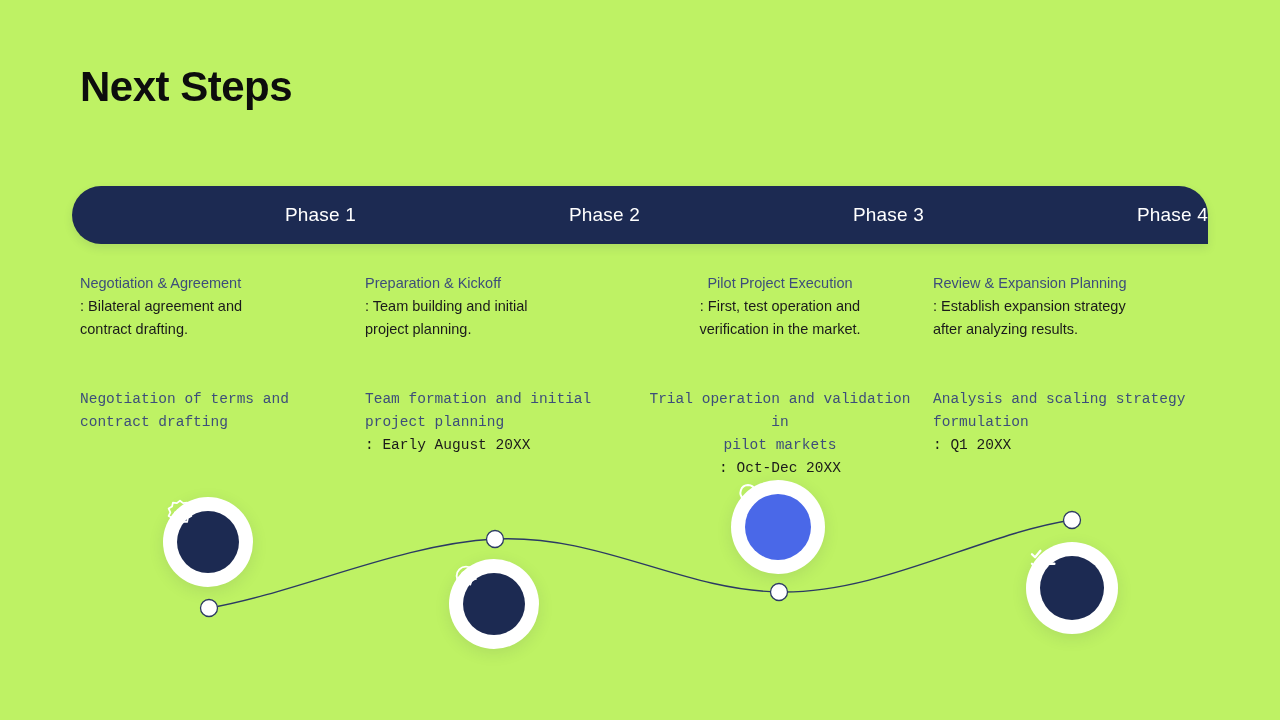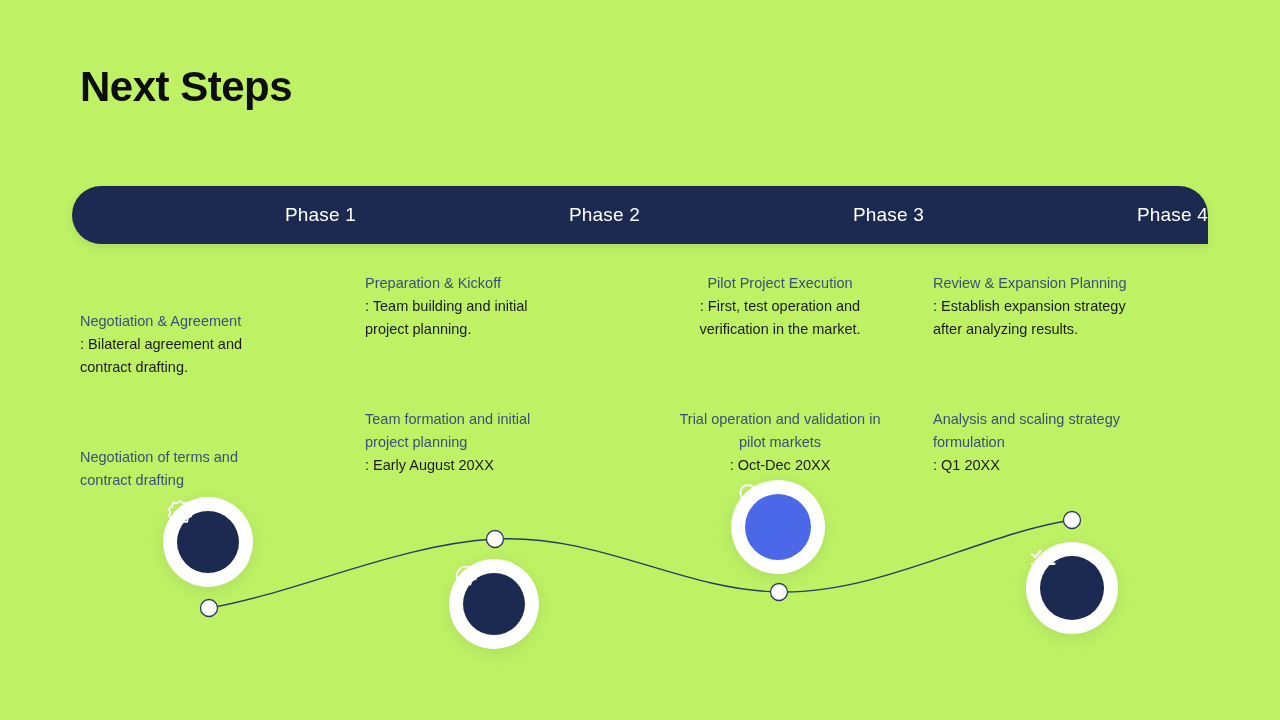--- a/index.html
+++ b/index.html
@@ -53,27 +53,27 @@
     font-size: 19px;
     font-weight: 500;
     letter-spacing: 0.2px;
   }
 
   
   .col {
     position: absolute;
     width: 262px;
   }
-  .col-1 { left: 80px; margin-top: 38px; }
+  .col-1 { left: 80px; }
   .col-2 { left: 365px; }
   .col-3 { left: 649px; text-align: center; }
   .col-4 { left: 933px; }
 
   .row-a { top: 272px; }
-  .row-b { top: 408px; }
+  .row-b { top: 388px; font-family: Liberation Mono, monospace; }
 
   .block-title {
     color: #3d4e7a;
     font-size: 14.5px;
     line-height: 23px;
     margin: 0 0 0 0;
     white-space: pre-line;
   }
   .block-body {
     color: #1b1b1b;

